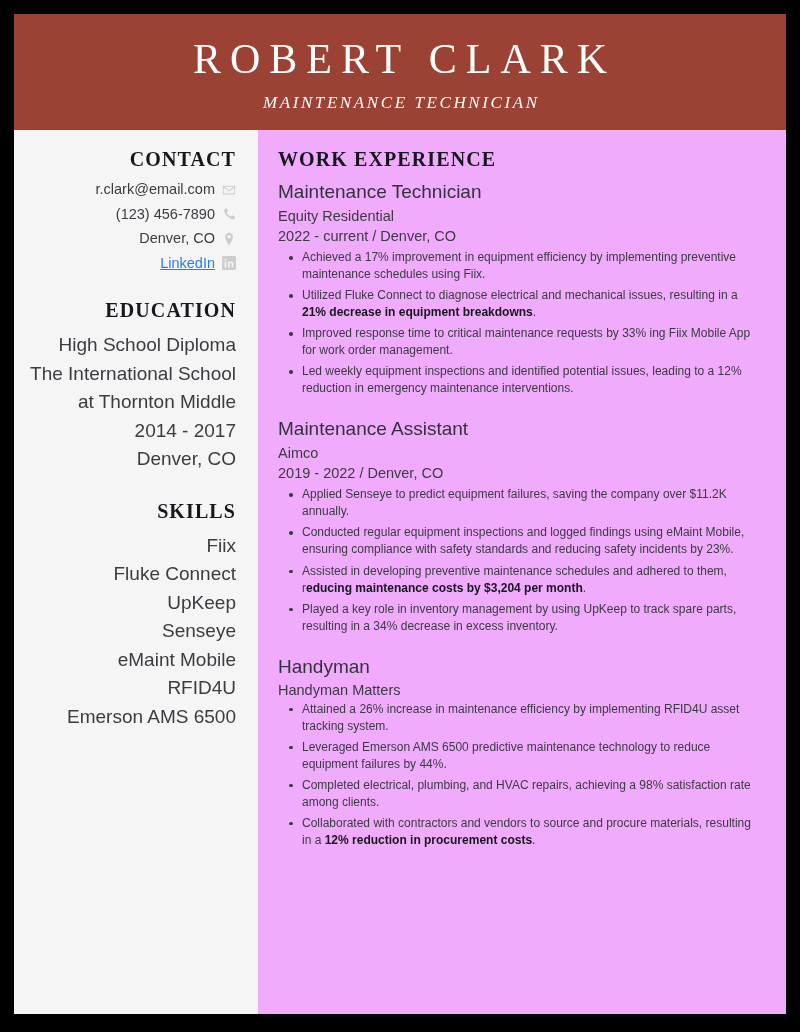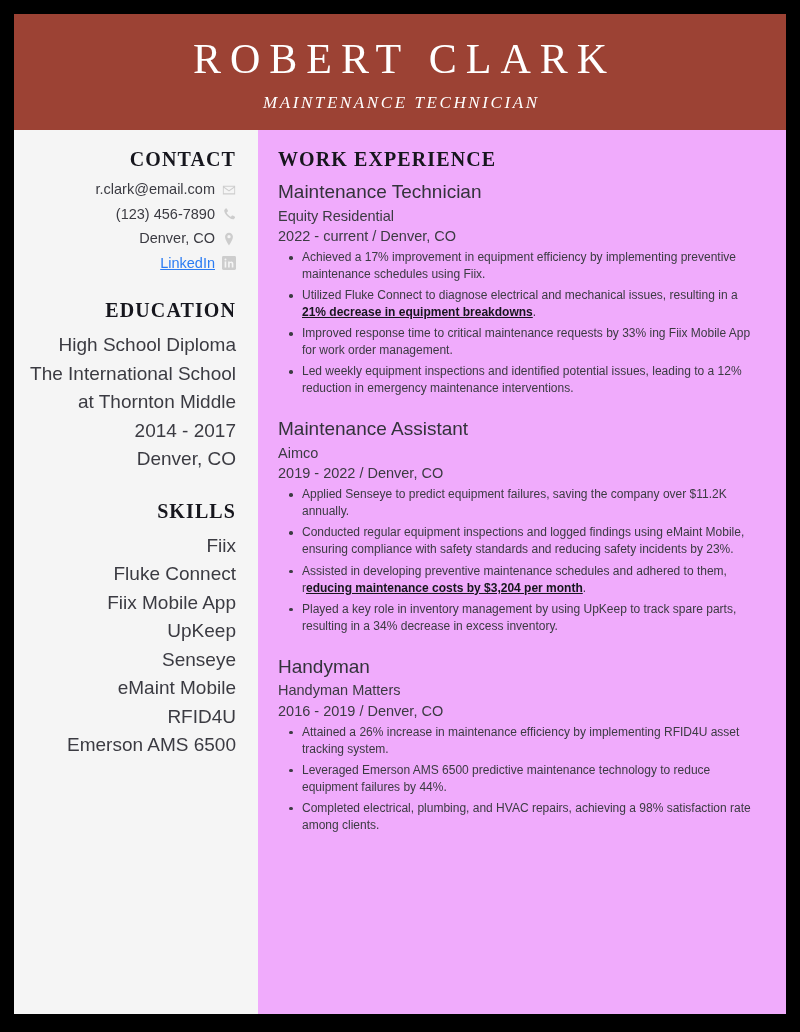--- a/index.html
+++ b/index.html
@@ -160,21 +160,20 @@
     left: -13px;
     top: 7px;
     width: 3.5px;
     height: 3.5px;
     border-radius: 50%;
     background: #3b3b42;
   }
   ul.bullets li b {
     font-weight: bold;
     color: #16161d;
-    text-decoration: underline;
   }
 </style>
 </head>
 <body>
 
 <div id="page">
 
   <div id="header">
     <div class="name">ROBERT CLARK</div>
     <div class="role">MAINTENANCE TECHNICIAN</div>
@@ -237,21 +236,20 @@
             <div class="side-line">2014 - 2017</div>
             <div class="side-line">Denver, CO</div>
           </div>
       </div>
 
       <div class="sec-block last">
         <div class="sec-title">SKILLS</div>
         <div id="skills-list">
             <div class="side-line">Fiix</div>
             <div class="side-line">Fluke Connect</div>
-            <div class="side-line">Fiix Mobile App</div>
             <div class="side-line">UpKeep</div>
             <div class="side-line">Senseye</div>
             <div class="side-line">eMaint Mobile</div>
             <div class="side-line">RFID4U</div>
             <div class="side-line">Emerson AMS 6500</div>
           </div>
       </div>
 
     </div>
 
@@ -276,24 +274,24 @@
             <ul class="bullets">
               <li><span>Applied Senseye to predict equipment failures, saving the company over $11.2K annually.</span></li>
               <li><span>Conducted regular equipment inspections and logged findings using eMaint Mobile, ensuring compliance with safety standards and reducing safety incidents by 23%.</span></li>
               <li><span>Assisted in developing preventive maintenance schedules and adhered to them, r</span><b>educing maintenance costs by $3,204 per month</b><span>.</span></li>
               <li><span>Played a key role in inventory management by using UpKeep to track spare parts, resulting in a 34% decrease in excess inventory.</span></li>
             </ul>
           </div>
           <div class="job last">
             <div class="job-title">Handyman</div>
             <div class="job-company">Handyman Matters</div>
-            <div class="job-meta"><span>2016 - 2019</span><span class="sep">/</span><span>Denver, CO</span></div>
             <ul class="bullets">
               <li><span>Attained a 26% increase in maintenance efficiency by implementing RFID4U asset tracking system.</span></li>
               <li><span>Leveraged Emerson AMS 6500 predictive maintenance technology to reduce equipment failures by 44%.</span></li>
               <li><span>Completed electrical, plumbing, and HVAC repairs, achieving a 98% satisfaction rate among clients.</span></li>
+              <li><span>Collaborated with contractors and vendors to source and procure materials, resulting in a </span><b>12% reduction in procurement costs</b><span>.</span></li>
             </ul>
           </div>
         </div>
     </div>
 
   </div>
 </div>
 
 </body></html>

